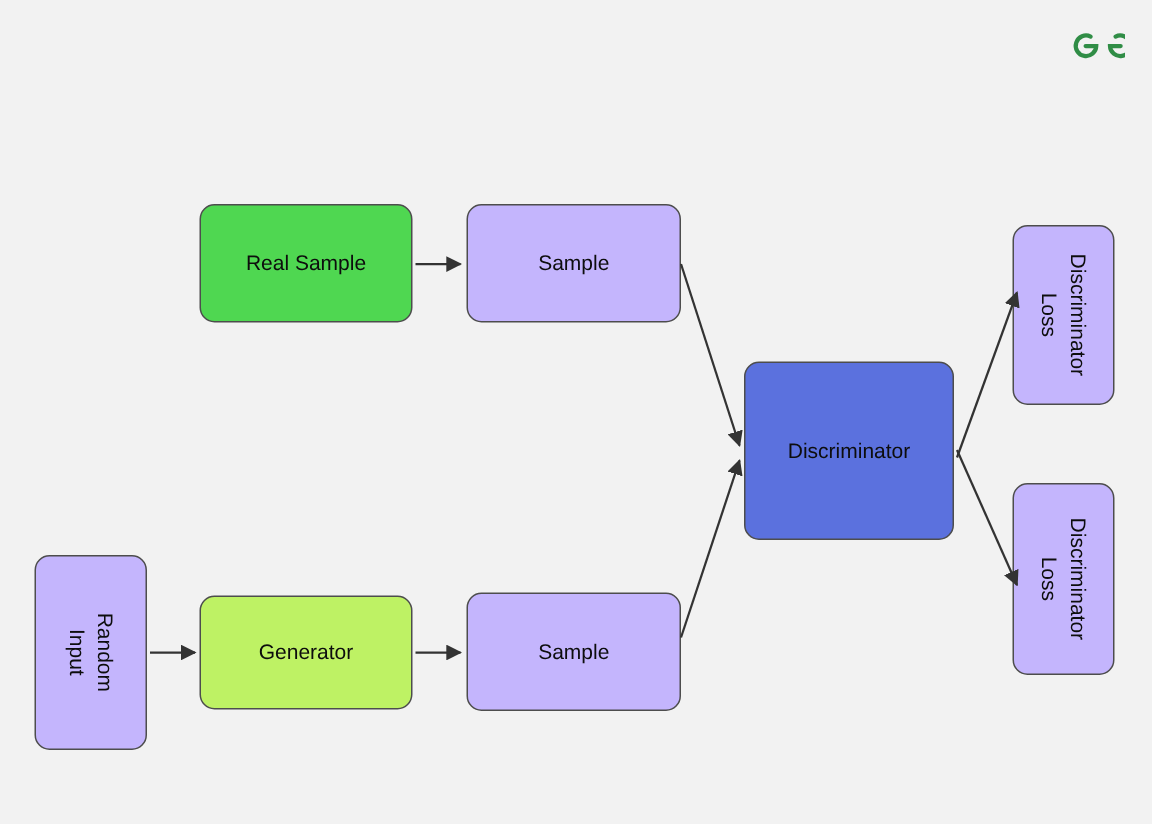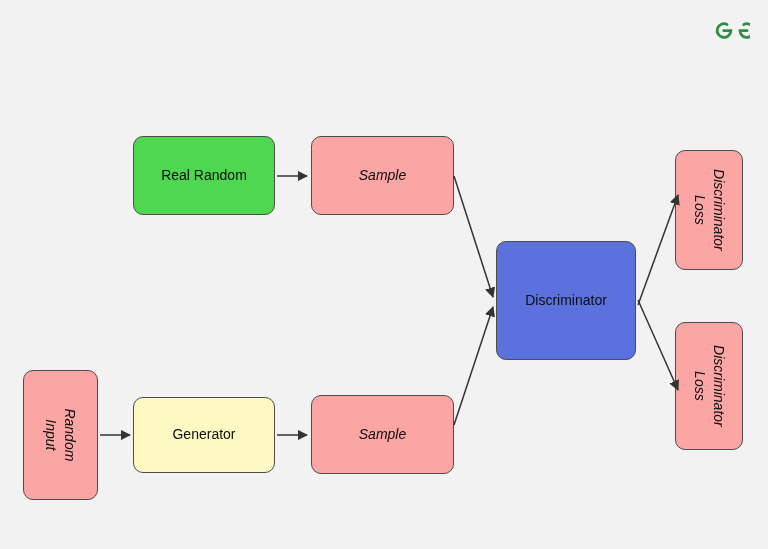--- a/index.html
+++ b/index.html
@@ -59,23 +59,23 @@
     border-radius: 10px;
     display: flex;
     align-items: center;
     justify-content: center;
     color: #0d0d0d;
     font-size: 14px;
     font-family: "Liberation Sans", sans-serif;
     text-align: center;
     line-height: 1.25;
   }
-  .node.gray   { background: #fca5a5; font-style: italic; }
+  .node.gray   { background: #c4b5fd; }
   .node.green  { background: #4fd751; }
-  .node.red    { background: #fef9c3; }
+  .node.red    { background: #bef264; }
   .node.blue   { background: #5b71de; }
 
   
   .vlabel {
     transform: rotate(90deg);
     white-space: nowrap;
     font-size: 14px;
     line-height: 1.35;
     text-align: center;
   }
@@ -99,21 +99,21 @@
     <svg viewBox="0 0 48 40" width="40" height="34" aria-hidden="true">
       <g fill="none" stroke="#308d46" stroke-width="3.4" stroke-linecap="round">
         <path d="M20.5 14.5 A8.2 8.2 0 1 0 25 22 L16.5 22"></path>
         <path d="M40.5 14.5 A8.2 8.2 0 1 1 36 22 L44.5 22"></path>
       </g>
     </svg>
   </div>
 
 
   <div class="node green" style="left:133px; top:136px; width:142px; height:79px;">
-    <span>Real Random</span>
+    <span>Real Sample</span>
   </div>
 
   <div class="node gray" style="left:311px; top:136px; width:143px; height:79px;">
     <span>Sample</span>
   </div>
 
   <div class="node gray" style="left:23px; top:370px; width:75px; height:130px;">
     <span class="vlabel">
       <span class="ln">Random</span>
       <span class="ln">Input</span>

